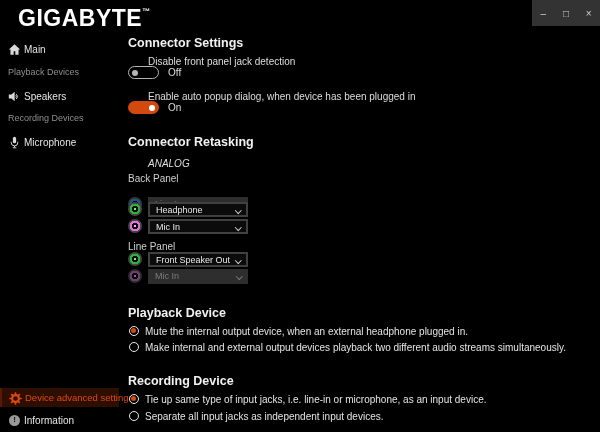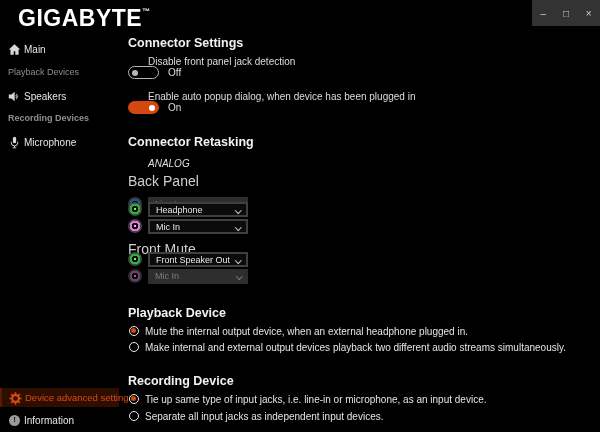--- a/index.html
+++ b/index.html
@@ -19,21 +19,21 @@
   .side-section{position:absolute;left:8px;font-size:9px;color:#8f8f8f;white-space:nowrap;}
   .adv-block{position:absolute;left:0;top:388px;width:119px;height:19px;background:#2f0e02;border-left:2px solid #591a04;}
   .adv-block .ic{position:absolute;left:7px;top:3px;width:13px;height:13px;}
   .adv-block .lb{position:absolute;left:23px;top:4px;font-size:9.5px;color:#dc4a10;white-space:nowrap;}
   .info-ic{width:11px;height:11px;border-radius:50%;background:#9a9a9a;color:#141414;font-size:8px;font-weight:700;display:flex;align-items:center;justify-content:center;line-height:1;}
 
   
   .content{position:absolute;left:128px;top:0;width:472px;height:432px;}
   .h{position:absolute;left:0;font-size:12.5px;font-weight:600;color:#f2f2f2;white-space:nowrap;}
   .lbl{position:absolute;left:0;font-size:10px;color:#dedede;white-space:nowrap;padding-left:20px;}
-  .small-lbl{position:absolute;left:0;font-size:14px;color:#cfcfcf;white-space:nowrap;}
+  .small-lbl{position:absolute;left:0;font-size:10px;color:#cfcfcf;white-space:nowrap;}
 
   
   .toggle-row{position:absolute;left:0;height:14px;}
   .toggle{position:absolute;left:0;top:0;width:31px;height:13px;border-radius:7px;}
   .toggle.off{border:1px solid #b5b5b5;background:#000;}
   .toggle.off .knob{position:absolute;left:3px;top:2.5px;width:6px;height:6px;border-radius:50%;background:#b5b5b5;}
   .toggle.on{background:#d2490f;border:1px solid #d2490f;}
   .toggle.on .knob{position:absolute;right:3px;top:2.5px;width:6px;height:6px;border-radius:50%;background:#fff;}
   .toggle-state{position:absolute;left:40px;top:1px;font-size:10px;color:#dedede;}
 
@@ -83,21 +83,21 @@
     <span class="ic">
       <svg width="13" height="13" viewBox="0 0 16 16">
           <path d="M1,5.5 v5 h3.2 l4,3.4 V2.1 l-4,3.4 z" fill="#d8d8d8"></path>
           <path d="M10.3,5 a4.2,4.2 0 0 1 0,6" stroke="#d8d8d8" stroke-width="1.2" fill="none"></path>
           <path d="M9.6,6.6 a2,2 0 0 1 0,2.8" stroke="#d8d8d8" stroke-width="1.2" fill="none"></path>
         </svg>
     </span>
     <span class="lb">Speakers</span>
   </div>
 
-  <div class="side-section" style="top:113px;font-weight:bold;">Recording Devices</div>
+  <div class="side-section" style="top:113px;">Recording Devices</div>
 
   <div class="side-item" style="top:134px;">
     <span class="ic">
       <svg width="13" height="13" viewBox="0 0 16 16">
           <rect x="6" y="1" width="4" height="8" rx="2" fill="#d8d8d8"></rect>
           <path d="M4,7 v1.2 a4,4 0 0 0 8,0 V7" stroke="#d8d8d8" stroke-width="1.2" fill="none"></path>
           <line x1="8" y1="12.2" x2="8" y2="14" stroke="#d8d8d8" stroke-width="1.2"></line>
           <line x1="5.8" y1="14.5" x2="10.2" y2="14.5" stroke="#d8d8d8" stroke-width="1.2"></line>
         </svg>
     </span>
@@ -160,21 +160,21 @@
     </div>
     <div class="dd-row" style="top:202px;">
       <div class="jack green"></div>
       <div class="dd"><span>Headphone</span><span class="chev"></span></div>
     </div>
     <div class="dd-row" style="top:219px;">
       <div class="jack pink"></div>
       <div class="dd"><span>Mic In</span><span class="chev"></span></div>
     </div>
 
-    <div class="small-lbl" style="top:241px;">Front Mute</div>
+    <div class="small-lbl" style="top:241px;">Line Panel</div>
     <div class="dd-row" style="top:252px;">
       <div class="jack green"></div>
       <div class="dd"><span>Front Speaker Out</span><span class="chev"></span></div>
     </div>
     <div class="dd-row" style="top:269px;">
       <div class="jack purple"></div>
       <div class="dd disabled"><span>Mic In</span><span class="chev"></span></div>
     </div>
 
     <div class="h" style="top:306px;">Playback Device</div>

